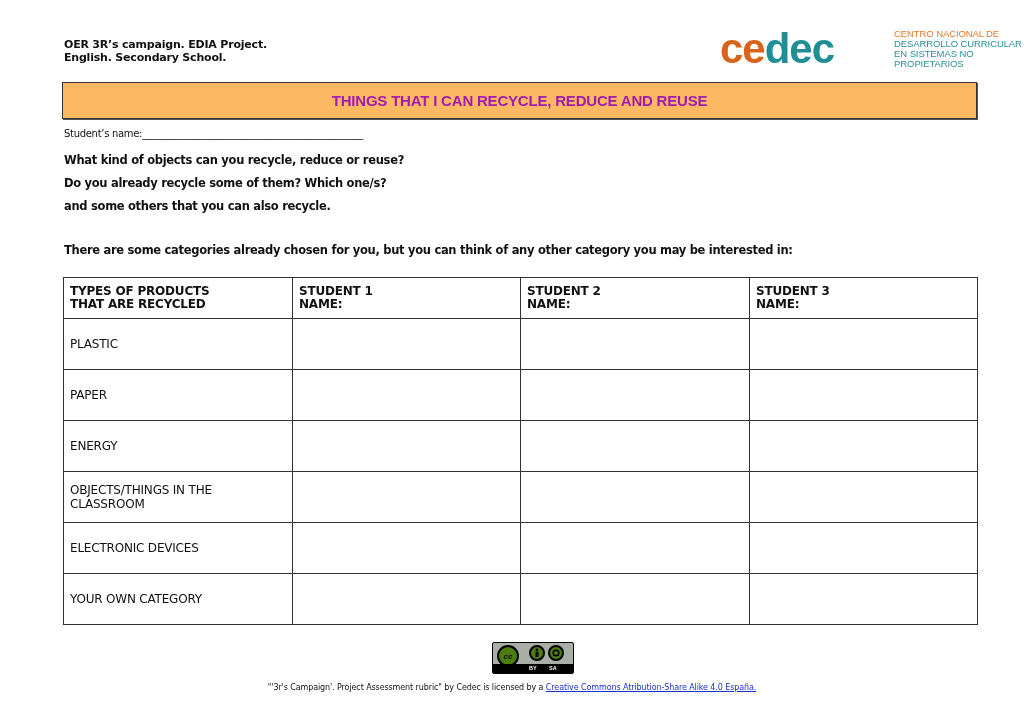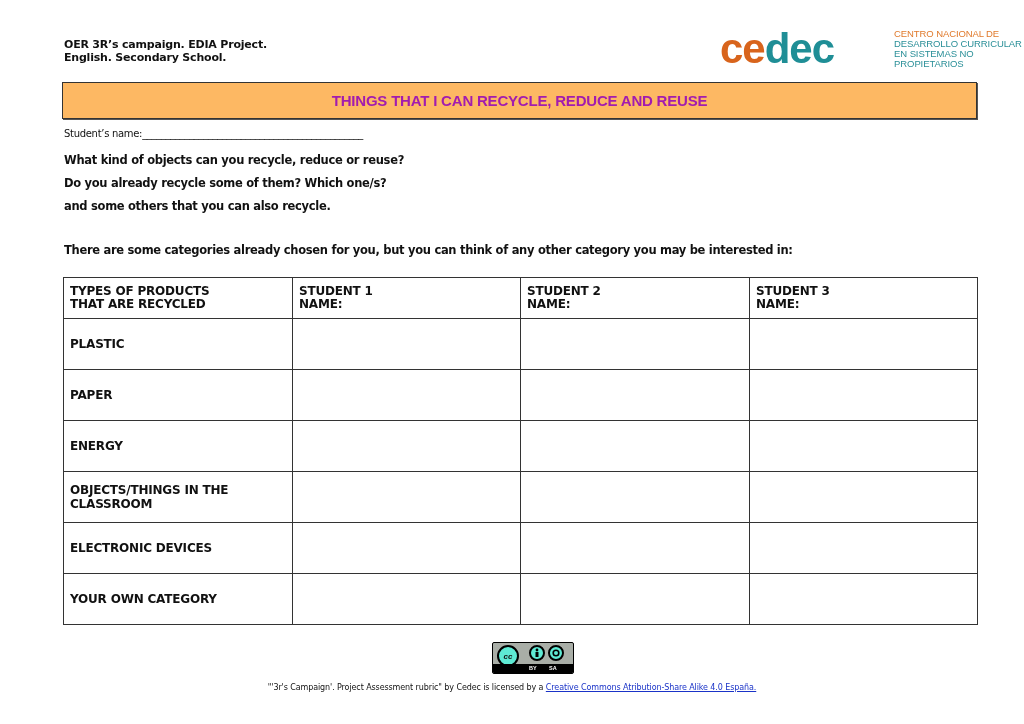--- a/index.html
+++ b/index.html
@@ -13,26 +13,26 @@
   .logo-sub .l1 { color:#e07a2c; }
   .logo-sub .l2, .logo-sub .l3 { color:#2a8f98; }
   .title-box { position:absolute; left:62px; top:82px; width:913px; height:35px; background:#fdb863; border:1.5px solid #333; box-shadow:1px 1px 0 #555; display:flex; align-items:center; justify-content:center; }
   .title-box span { font-family:"Liberation Sans", sans-serif; font-weight:bold; font-size:15px; color:#a21caf; letter-spacing:-0.2px; }
   .student-name { position:absolute; left:64px; top:128px; font-size:10px; letter-spacing:-0.3px; }
   .q { position:absolute; left:64px; font-size:11.5px; font-weight:bold; letter-spacing:-0.3px; line-height:13px; }
   table.grid { position:absolute; left:63px; top:277px; width:914px; border-collapse:collapse; table-layout:fixed; }
   table.grid td, table.grid th { border:1.5px solid #333; padding:0 6px; font-size:12px; letter-spacing:-0.2px; }
   table.grid th { height:40px; font-weight:bold; line-height:13px; text-align:left; }
   table.grid th.first { text-align:left; }
-  table.grid td { height:50px; font-weight:bold; }
+  table.grid td { height:50px; font-weight:normal; }
   .cc-badge { position:absolute; left:492px; top:642px; width:80px; height:30px; background:#a9aea7; border:1px solid #000; border-radius:2px; overflow:hidden; }
   .cc-badge .bar { position:absolute; left:0; bottom:0; width:100%; height:9px; background:#000; }
   .cc-badge .by { position:absolute; left:36px; bottom:0; font-size:5.5px; color:#fff; font-family:"Liberation Sans", sans-serif; font-weight:bold; line-height:9px; }
   .cc-badge .sa { position:absolute; left:56px; bottom:0; font-size:5.5px; color:#fff; font-family:"Liberation Sans", sans-serif; font-weight:bold; line-height:9px; }
-  .cc-circle { position:absolute; top:2px; border-radius:50%; border:2px solid #000; background:#5eead4; display:flex; align-items:center; justify-content:center; font-family:"Liberation Sans", sans-serif; font-weight:bold;font-style:italic; }
+  .cc-circle { position:absolute; top:2px; border-radius:50%; border:2px solid #000; background:#4d7c0f; display:flex; align-items:center; justify-content:center; font-family:"Liberation Sans", sans-serif; font-weight:bold;font-style:italic; }
   .footer { position:absolute; left:0; width:1024px; top:683px; text-align:center; font-size:8px; letter-spacing:-0.1px; }
   .footer a { color:#1a33c8; text-decoration:underline; }
 </style>
 </head>
 <body>
 
 <div class="hdr-left">
   <div>OER 3R’s campaign. EDIA Project.</div>
   <div>English. Secondary School.</div>
 </div>

